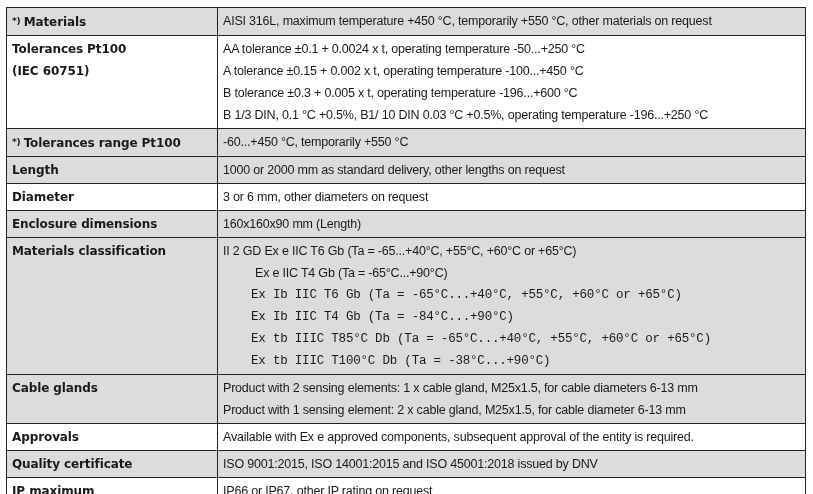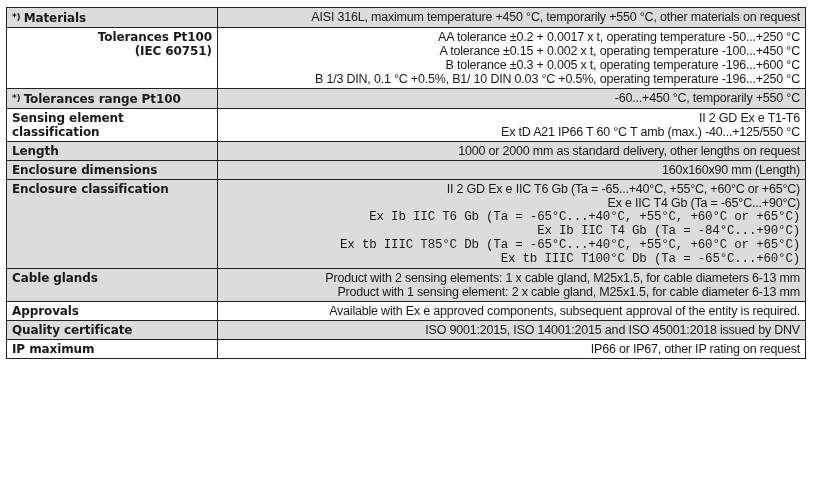--- a/index.html
+++ b/index.html
@@ -10,36 +10,36 @@
     border-collapse: collapse;
     table-layout: fixed;
     font-family: "Liberation Sans", sans-serif;
     font-size: 12.5px;
     color: #1a1a1a;
   }
   table.spec td {
     border: 1.5px solid #222;
     vertical-align: top;
     padding: 2px 5px 2px 5px;
-    line-height: 14px;
+    line-height: 22px;
   }
   table.spec td.label {
     width: 200px;
     font-weight: bold;
     font-family: "DejaVu Sans", sans-serif;
     font-size: 12px;
     letter-spacing: -0.1px;
   }
   table.spec td.value {
     font-family: "Liberation Sans", sans-serif;
     font-size: 12.5px;
     letter-spacing: -0.2px;
   }
   table.spec tr.shaded td { background: #dcdcdc; }
-  .line { display: block; white-space: nowrap; text-align: right; }
+  .line { display: block; white-space: nowrap; }
   .indent1 { padding-left: 62px; }
   .indent2 { padding-left: 32px; }
   .indent3 { padding-left: 28px; font-family: Liberation Mono, monospace; }
   .ast { font-size: 9px; vertical-align: 2px; margin-right: 3px; }
 </style>
 </head>
 <body>
 
 <table class="spec">
   <tbody>
@@ -48,60 +48,59 @@
       <td class="value">
           <span class="line">AISI 316L, maximum temperature +450 °C, temporarily +550 °C, other materials on request</span>
         </td>
     </tr>
     <tr>
       <td class="label">
           <span class="line">Tolerances Pt100</span>
           <span class="line">(IEC 60751)</span>
         </td>
       <td class="value">
-        <span class="line">AA tolerance ±0.2 + 0.0017 x t, operating temperature -50...+250 °C</span>
+        <span class="line">AA tolerance ±0.1 + 0.0024 x t, operating temperature -50...+250 °C</span>
         <span class="line">A tolerance ±0.15 + 0.002 x t, operating temperature -100...+450 °C</span>
         <span class="line">B tolerance ±0.3 + 0.005 x t, operating temperature -196...+600 °C</span>
         <span class="line">B 1/3 DIN, 0.1 °C  +0.5%, B1/ 10 DIN 0.03 °C +0.5%, operating temperature -196...+250 °C</span>
       </td>
     </tr>
     <tr class="shaded">
       <td class="label"><span class="ast">*)</span><span>Tolerances range Pt100</span></td>
       <td class="value">
           <span class="line">-60...+450 °C, temporarily +550 °C</span>
         </td>
     </tr>
-    <tr>
-      <td class="label"><span>Sensing element classification</span></td>
-      <td class="value">
-        <span class="line">II 2 GD Ex e T1-T6</span>
-        <span class="line indent1">Ex tD A21 IP66 T 60 °C T amb (max.) -40...+125/550 °C</span>
-      </td>
-    </tr>
     <tr class="shaded">
       <td class="label"><span>Length</span></td>
       <td class="value">
           <span class="line">1000 or 2000 mm as standard delivery, other lengths on request</span>
+        </td>
+    </tr>
+    <tr>
+      <td class="label"><span>Diameter</span></td>
+      <td class="value">
+          <span class="line">3 or 6 mm, other diameters on request</span>
         </td>
     </tr>
     <tr class="shaded">
       <td class="label"><span>Enclosure dimensions</span></td>
       <td class="value">
           <span class="line">160x160x90 mm (Length)</span>
         </td>
     </tr>
     <tr class="shaded">
-      <td class="label"><span>Enclosure classification</span></td>
+      <td class="label"><span>Materials classification</span></td>
       <td class="value">
         <span class="line">II 2 GD Ex e IIC T6 Gb (Ta = -65...+40°C, +55°C, +60°C or +65°C)</span>
         <span class="line indent2">Ex e IIC T4 Gb (Ta = -65°C...+90°C)</span>
         <span class="line indent3">Ex Ib IIC T6 Gb (Ta = -65°C...+40°C, +55°C, +60°C or +65°C)</span>
         <span class="line indent3">Ex Ib IIC T4 Gb (Ta = -84°C...+90°C)</span>
         <span class="line indent3">Ex tb IIIC T85°C Db (Ta = -65°C...+40°C, +55°C, +60°C or +65°C)</span>
-        <span class="line indent3">Ex tb IIIC T100°C Db (Ta = -65°C...+60°C)</span>
+        <span class="line indent3">Ex tb IIIC T100°C Db (Ta = -38°C...+90°C)</span>
       </td>
     </tr>
     <tr class="shaded">
       <td class="label"><span>Cable glands</span></td>
       <td class="value">
         <span class="line">Product with 2 sensing elements: 1 x cable gland, M25x1.5, for cable diameters 6-13 mm</span>
         <span class="line">Product with 1 sensing element: 2 x cable gland, M25x1.5, for cable diameter 6-13 mm</span>
       </td>
     </tr>
     <tr>

